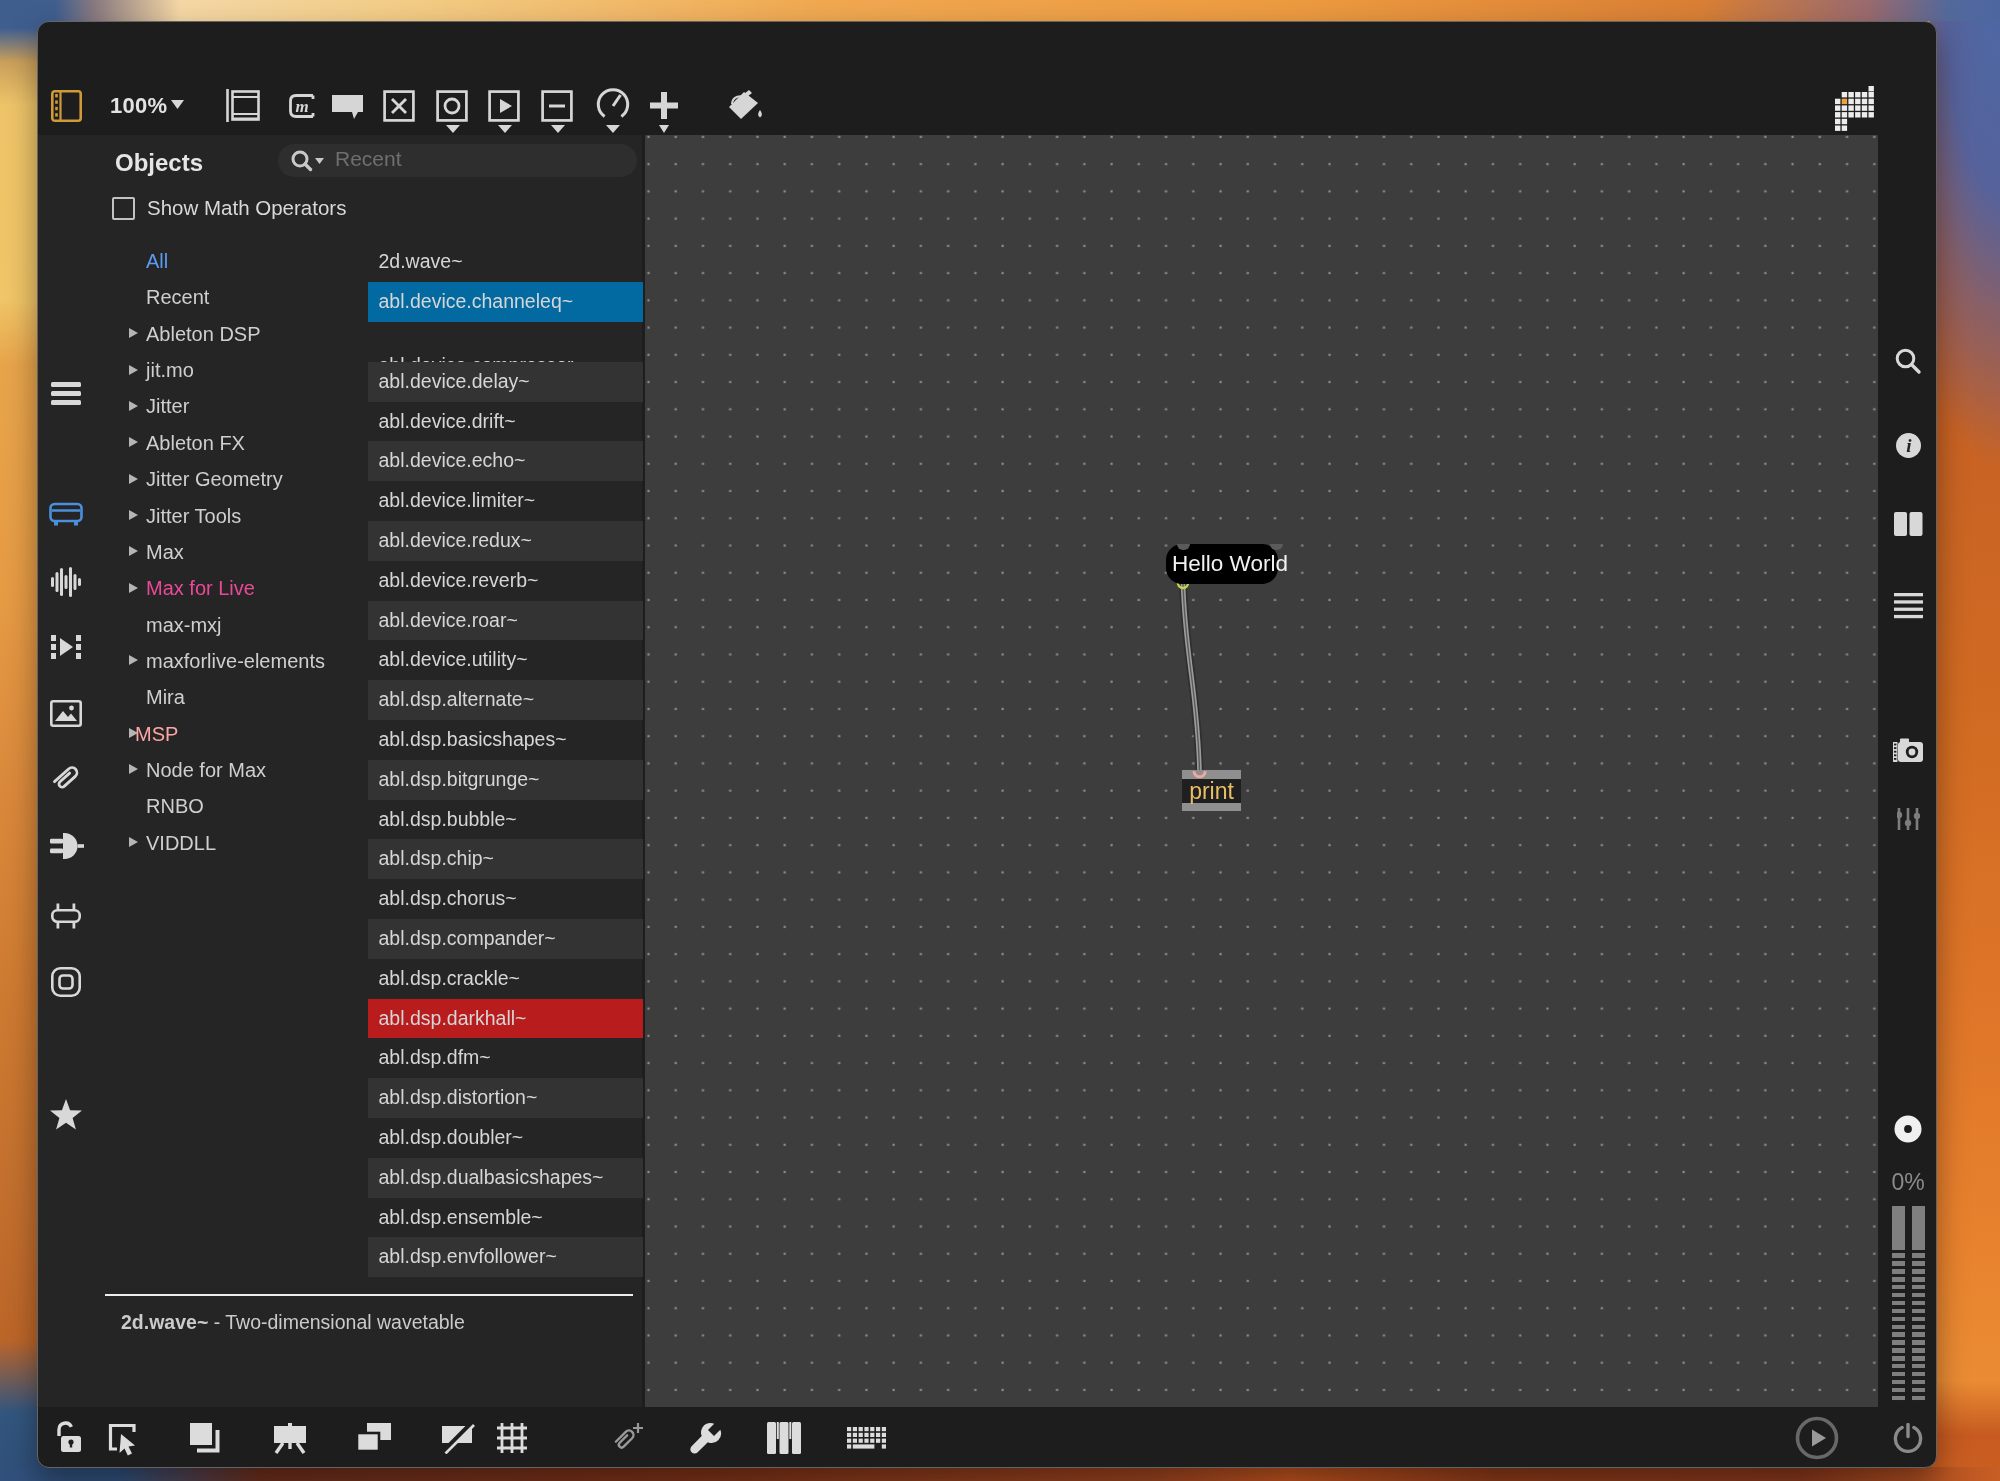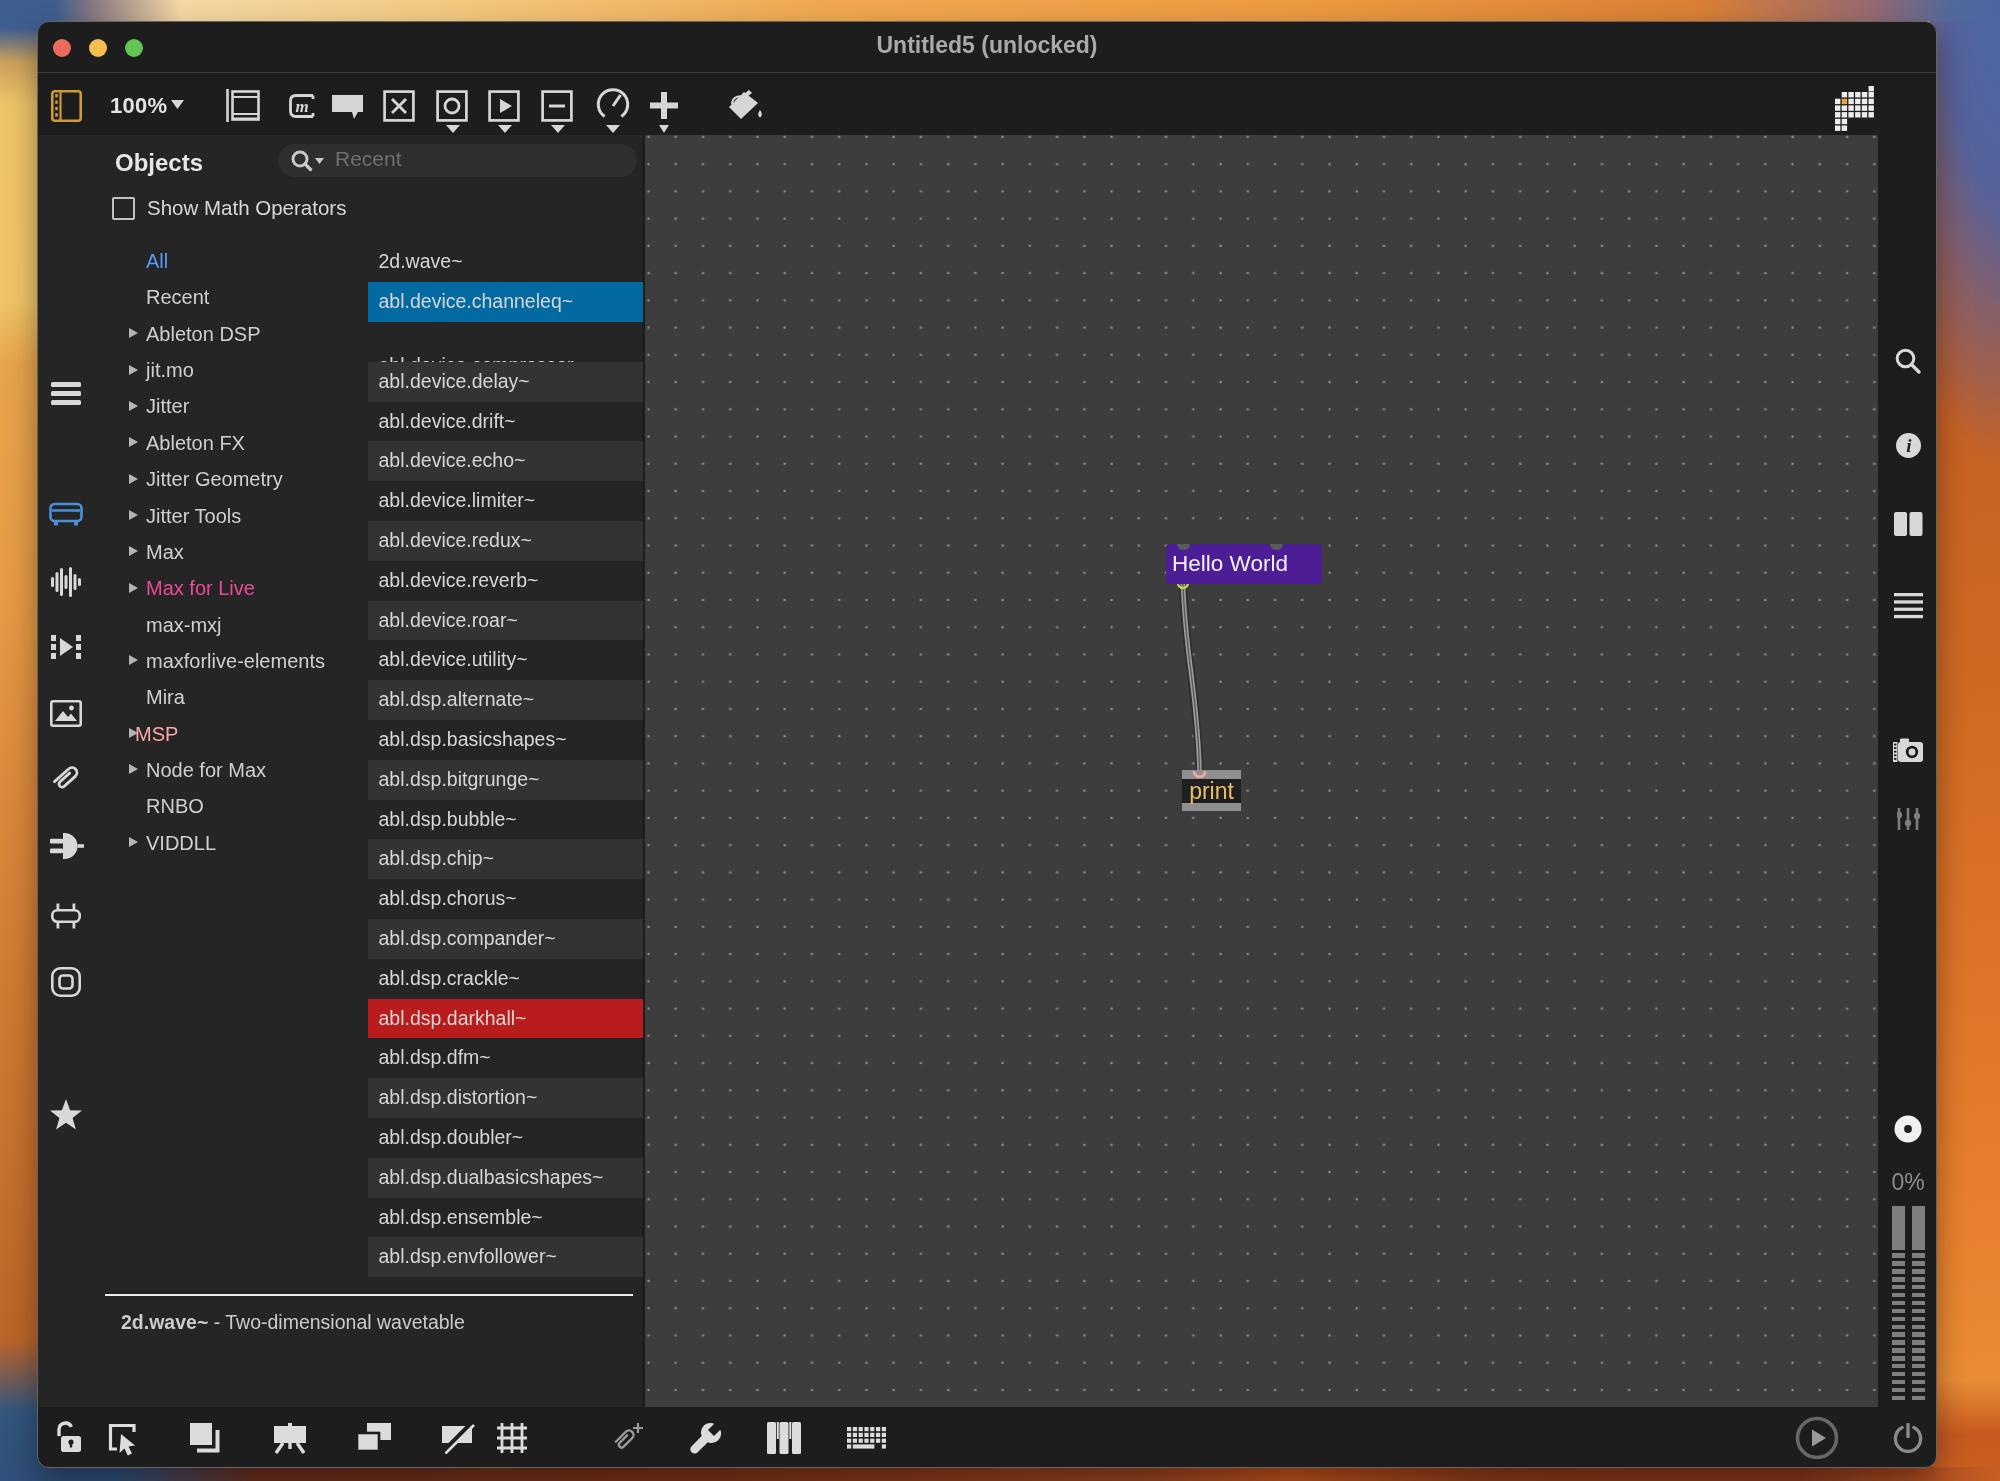--- a/index.html
+++ b/index.html
@@ -33,26 +33,20 @@
 </style></head>
 <body>
 <div id="wall">
     <div class="wl"></div>
     <div class="wr"></div>
     <div class="wt"></div>
     <div class="wb"></div>
   </div>
 <div id="win">
   <div class="abs" style="left:0;top:113px;width:604px;height:1272px;background:#252525"></div>
-  <div id="titlebar">
-    <div class="tl" style="left:14.5px;background:#ed6a5e"></div>
-    <div class="tl" style="left:50.5px;background:#f4bf4f"></div>
-    <div class="tl" style="left:86.5px;background:#62c554"></div>
-    <div id="title">Untitled5 (unlocked)</div>
-  </div>
   <svg class="abs" style="left:13px;top:68px" width="31" height="32" viewBox="0 0 31 32">
       <rect x="1.3" y="1.3" width="28.4" height="29.4" rx="2.5" fill="none" stroke="#cf9a38" stroke-width="2.6"></rect>
       <line x1="9.5" y1="2" x2="9.5" y2="30" stroke="#cf9a38" stroke-width="2.2"></line>
       <rect x="4.2" y="4.0" width="2.6" height="3.4" fill="#cf9a38"></rect>
       <rect x="4.2" y="10.4" width="2.6" height="3.4" fill="#cf9a38"></rect>
       <rect x="4.2" y="16.8" width="2.6" height="3.4" fill="#cf9a38"></rect>
       <rect x="4.2" y="23.200000000000003" width="2.6" height="3.4" fill="#cf9a38"></rect>
     </svg>
 <div class="abs" style="left:72px;top:71px;width:60px;font-size:22px;font-weight:700;color:#e2e2e2;letter-spacing:.3px">100%</div>
 <svg class="abs" style="left:133px;top:78px" width="13" height="9" viewBox="0 0 13 9">
@@ -158,21 +152,21 @@
           </pattern>
         </defs>
   <rect x="0" y="0" width="1233" height="1272" fill="url(#dots)"></rect>
   <path d="M538 448 C540 520 553 560 554.5 637" fill="none" stroke="#2f2f2f" stroke-width="8"></path>
   <path d="M538 448 C540 520 553 560 554.5 637" fill="none" stroke="#9c9c9c" stroke-width="4.6"></path>
   <path d="M538 448 C540 520 553 560 554.5 637" fill="none" stroke="#5a5a5a" stroke-width="1.4"></path>
 </svg>
 <svg class="abs" style="left:527px;top:437px" width="22" height="22" viewBox="0 0 22 22">
   <circle cx="11" cy="11" r="5" fill="none" stroke="#c8d24e" stroke-width="2.5"></circle>
 </svg>
-<div class="abs" style="left:521px;top:409px;width:156px;height:39.5px;background:#4c1d95;border-radius:4px">
+<div class="abs" style="left:521px;top:409px;width:112px;height:39.5px;background:#000000;border-radius:16px">
   <div class="abs" style="left:11px;top:0;width:13px;height:6px;background:#5a5a5a;border-radius:0 0 7px 7px"></div>
   <div class="abs" style="left:104px;top:0;width:13px;height:6px;background:#5a5a5a;border-radius:0 0 7px 7px"></div>
   <div class="abs" style="left:0;top:0;width:128px;height:39.5px;font-size:22.5px;color:#f1f1f1;text-align:center;line-height:40px">Hello World</div>
 </div>
 <div class="abs" style="left:537px;top:635px;width:59px;height:40.5px;background:#8f8f8f">
   <div class="abs" style="left:0;top:9px;width:59px;height:24px;background:#1f1f1f"></div>
   <div class="abs" style="left:0;top:0;width:59px;height:40.5px;font-size:23px;color:#e9bd66;text-align:center;line-height:42px">print</div>
 </div>
 <svg class="abs" style="left:543px;top:632px" width="23" height="18" viewBox="0 0 23 18">
   <path d="M6 4.2 a5.6 5.6 0 0 0 11.2 0" fill="none" stroke="#efa9a0" stroke-width="2.9"></path>

